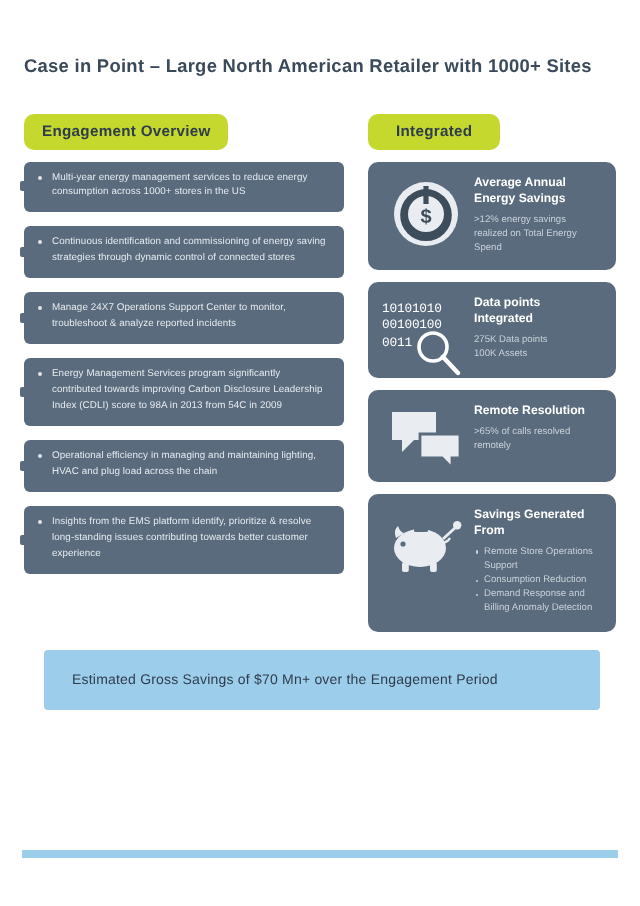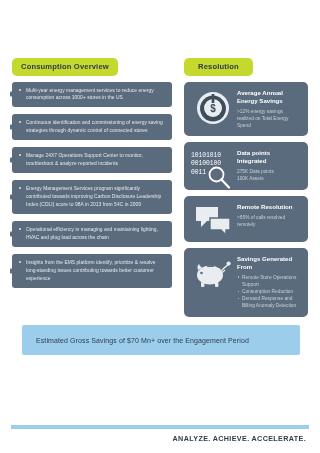--- a/index.html
+++ b/index.html
@@ -219,24 +219,25 @@
     font-weight: bold;
     color: #2f3c4b;
     letter-spacing: 0.35px;
   }
 </style>
 </head>
 <body>
 
 <div class="slide">
 
+  <div class="slide-title">Case in Point – Large North American Retailer with 1000+ Sites</div>
 
   <div class="col-left">
 
-    <div class="pill">Consumption Overview</div>
+    <div class="pill">Engagement Overview</div>
 
     <div class="bullet-card">
       <span class="bullet-dot"></span>
       <div class="bullet-text">Multi-year energy management services to reduce energy consumption across 1000+ stores in the US</div>
     </div>
     <div class="bullet-card">
       <span class="bullet-dot"></span>
       <div class="bullet-text">Continuous identification and commissioning of energy saving strategies through dynamic control of connected stores</div>
     </div>
     <div class="bullet-card">
@@ -255,21 +256,21 @@
     </div>
     <div class="bullet-card">
       <span class="bullet-dot"></span>
       <div class="bullet-text">Insights from the EMS platform identify, prioritize &amp; resolve long-standing issues contributing towards better customer experience</div>
     </div>
 
   </div>
 
   <div class="col-right">
 
-    <div class="pill pill-hl">Resolution</div>
+    <div class="pill pill-hl">Integrated</div>
 
     
     <div class="hl-card">
       <div class="hl-icon">
         <svg width="34" height="34" viewBox="0 0 34 34">
           <circle cx="17" cy="17" r="16" fill="#e9edf1"></circle>
           <circle cx="17" cy="17" r="12.5" fill="#3e4d5c"></circle>
           <circle cx="17" cy="17" r="9" fill="#e9edf1"></circle>
           <path d="M17 5.5 A11.5 11.5 0 1 0 17 5.5" fill="none"></path>
           <path d="M9.2 9.6 A11.2 11.2 0 1 0 24.8 9.6" fill="none" stroke="#3e4d5c" stroke-width="3.4"></path>
@@ -342,15 +343,14 @@
       </div>
     </div>
 
   </div>
 
   <div class="banner">
     <span class="banner-text">Estimated Gross Savings of $70 Mn+ over the Engagement Period</span>
   </div>
 
   <div class="footer-rule"></div>
-  <div class="footer-tag">ANALYZE. ACHIEVE. ACCELERATE.</div>
 
 </div>
 
 </body></html>

